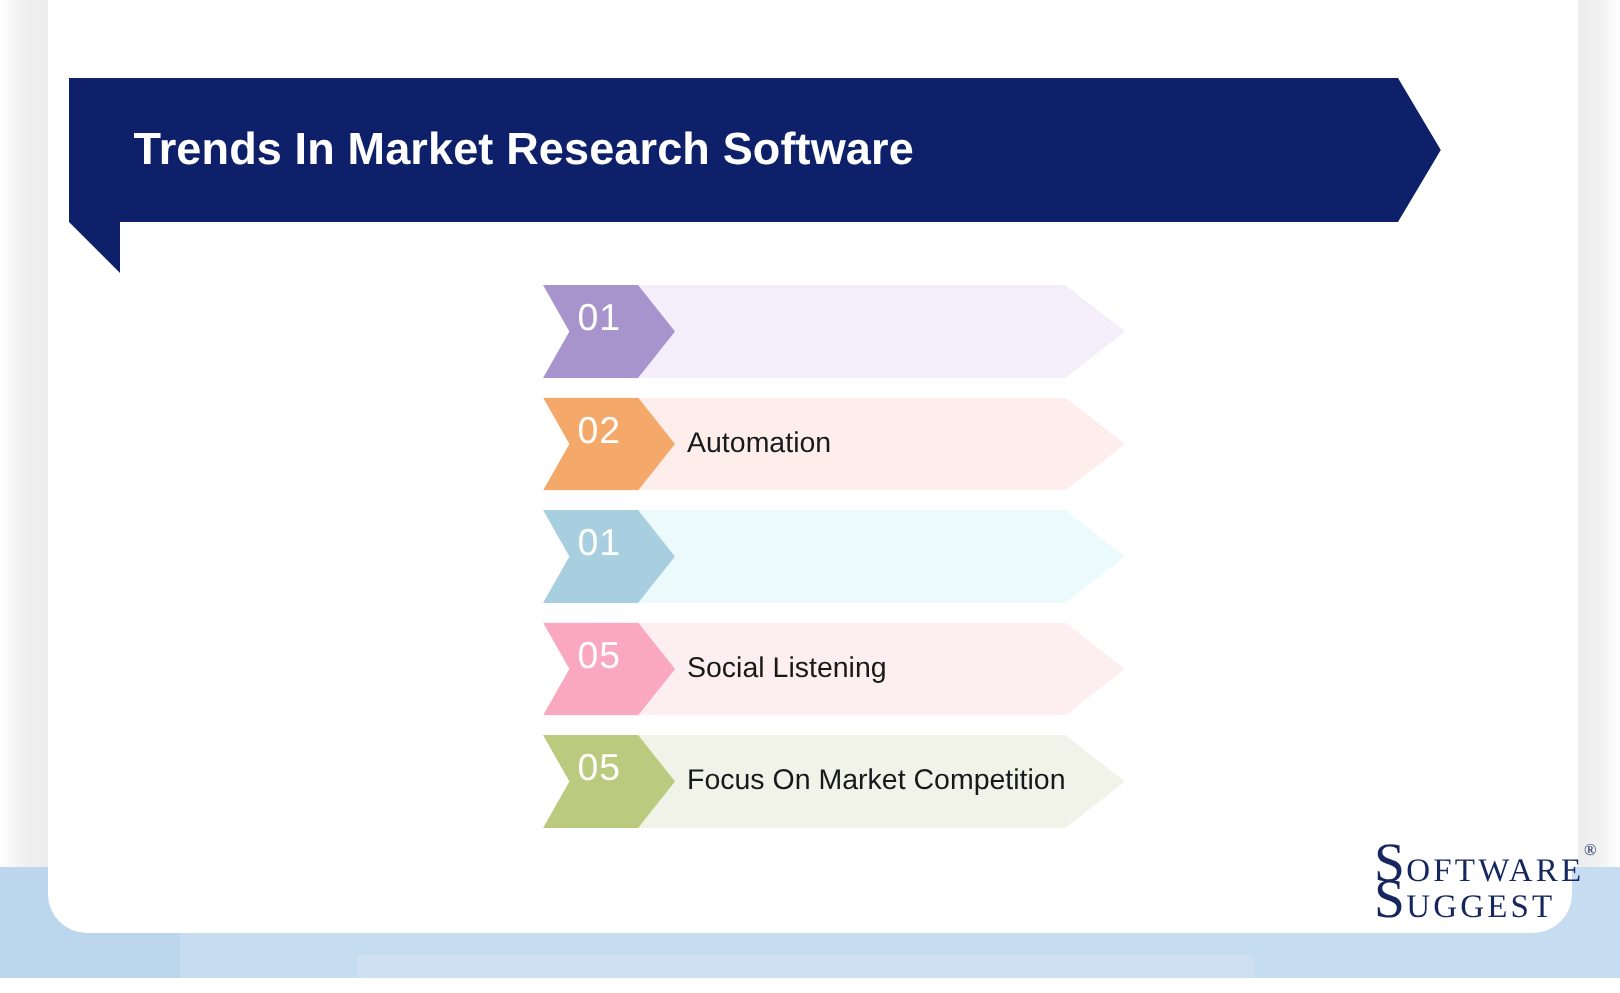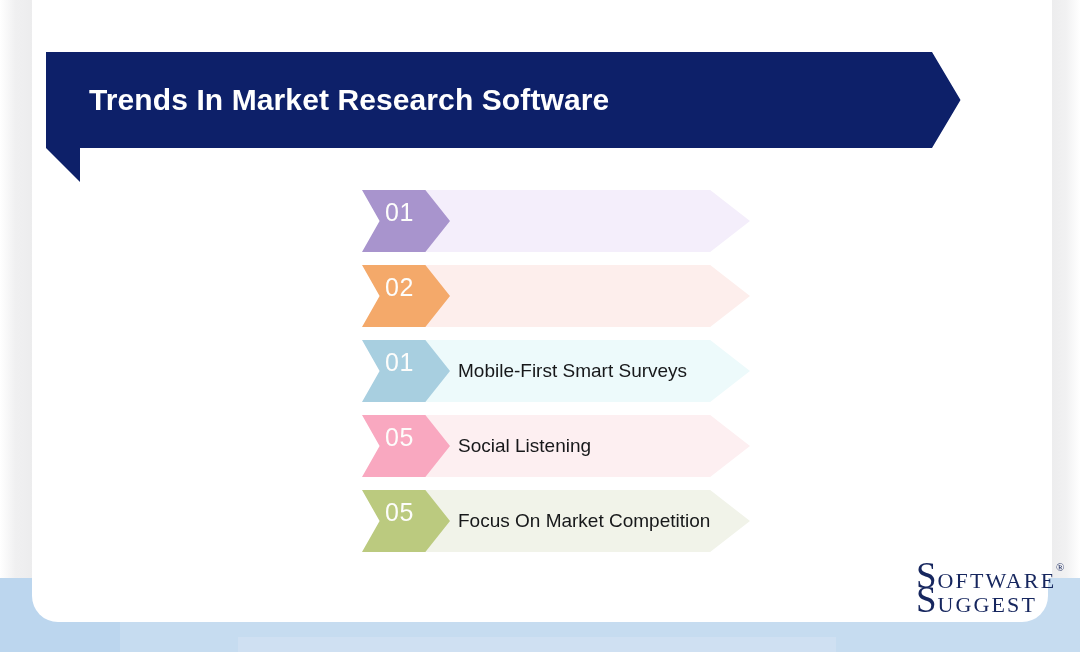--- a/index.html
+++ b/index.html
@@ -215,26 +215,26 @@
     <div id="trend-list">
         <div class="trend-row">
           <div class="row-bar" style="background: rgb(244, 238, 251);"></div>
           <div class="row-chevron" style="background: rgb(168, 148, 205);"></div>
           <div class="row-number">01</div>
         </div>
         <div class="trend-row">
           <div class="row-bar" style="background: rgb(253, 238, 236);"></div>
           <div class="row-chevron" style="background: rgb(244, 169, 106);"></div>
           <div class="row-number">02</div>
+          <div class="row-label">Automation</div>
         </div>
         <div class="trend-row">
           <div class="row-bar" style="background: rgb(237, 250, 251);"></div>
           <div class="row-chevron" style="background: rgb(168, 207, 224);"></div>
           <div class="row-number">01</div>
-          <div class="row-label">Mobile-First Smart Surveys</div>
         </div>
         <div class="trend-row">
           <div class="row-bar" style="background: rgb(253, 239, 241);"></div>
           <div class="row-chevron" style="background: rgb(249, 168, 192);"></div>
           <div class="row-number">05</div>
           <div class="row-label">Social Listening</div>
         </div>
         <div class="trend-row">
           <div class="row-bar" style="background: rgb(241, 243, 233);"></div>
           <div class="row-chevron" style="background: rgb(187, 202, 127);"></div>

